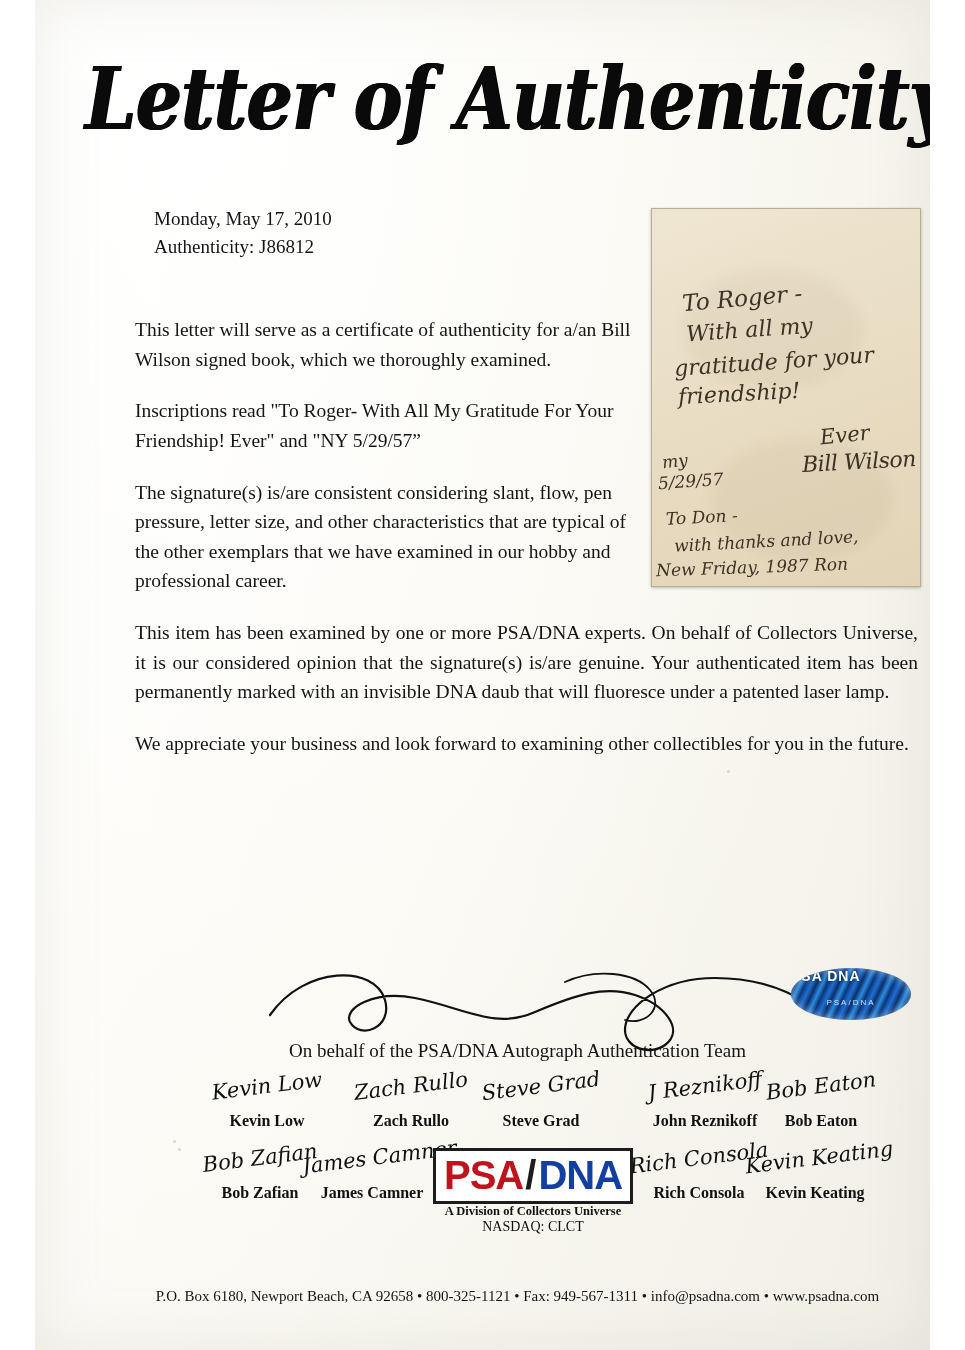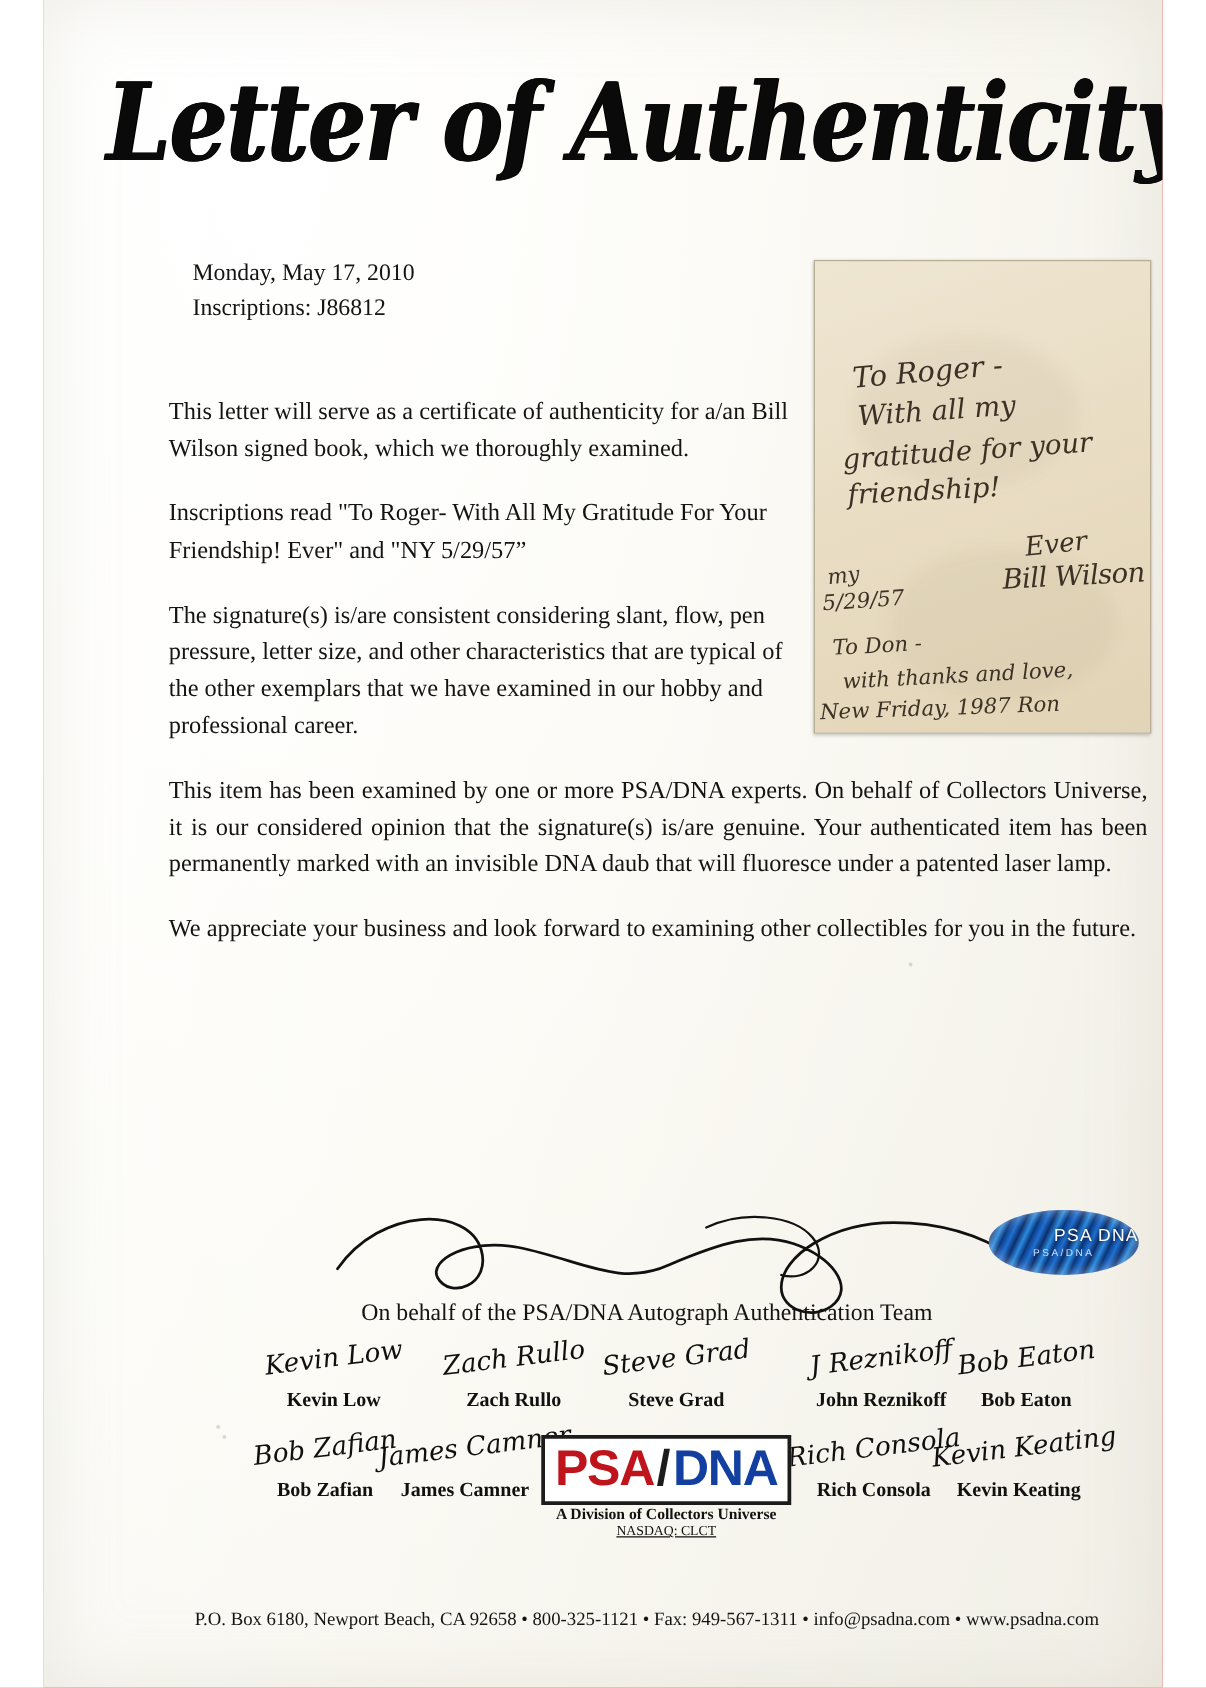--- a/index.html
+++ b/index.html
@@ -8,21 +8,21 @@
     background: #ffffff;
   }
   body {
     font-family: "Liberation Serif", serif;
   }
   .page {
     position: relative;
     width: 895px;
     height: 1350px;
     margin: 0 auto;
-    background: #ef4444;
+    background: #fca5a5;
     overflow: hidden;
   }
   
   .paper-shade {
     position: absolute;
     inset: 0;
     background:
       radial-gradient(ellipse at 20% 10%, rgba(255,255,255,0.9) 0%, rgba(250,248,240,0.2) 55%, rgba(235,232,222,0.35) 100%),
       linear-gradient(100deg, #ffffff 0%, #fcfbf6 40%, #f4f2ea 100%);
     pointer-events: none;
@@ -149,25 +149,25 @@
     width: 120px; height: 52px;
     border-radius: 50%;
     background:
       repeating-linear-gradient(115deg, #0b3b86 0px, #1f6fd0 5px, #0d2f6b 10px, #2b8ae0 15px, #09306f 20px),
       #123a7c;
     box-shadow: inset 0 0 10px rgba(255,255,255,0.45);
     overflow: hidden;
   }
   .psa-hologram .holo-text {
     position: absolute;
-    left: 0; top: 12px;
+    left: 0; top: 0;
     width: 120px;
-    text-align: right;
+    text-align: left;
     font-family: "Liberation Sans", sans-serif;
-    font-weight: normal;
+    font-weight: bold;
     font-size: 14px;
     color: #ffffff;
     letter-spacing: 1px;
     text-shadow: 0 0 3px rgba(0,0,0,0.6);
   }
   .psa-hologram .holo-sub {
     position: absolute;
     left: 0; top: 30px;
     width: 120px;
     text-align: center;
@@ -246,23 +246,22 @@
     margin-top: 2px;
   }
   .psadna-logo .sub2 {
     font-family: "Liberation Serif", serif;
     font-size: 12.5px;
     font-weight: bold;
     color: #111;
   }
   .psadna-logo .sub3 {
     font-family: "Liberation Serif", serif;
-    font-size: 11px;
+    font-size: 14px;
     color: #111;
-    text-decoration: underline;
   }
 
   
   .footer {
     position: absolute;
     left: 0; top: 1288px;
     width: 965px;
     text-align: center;
     font-size: 15px;
     color: #141414;
@@ -281,21 +280,21 @@
 <div class="page">
   <div class="paper-shade"></div>
   <div class="edge-shade"></div>
 
   <div class="title-wrap">
     <div class="title">Letter of Authenticity</div>
   </div>
 
   <div class="meta">
     <div>Monday, May 17, 2010</div>
-    <div>Inscriptions: J86812</div>
+    <div>Authenticity: J86812</div>
   </div>
 
   <div class="photo">
     <div class="smudge" style="left:30px; top:60px; width:180px; height:120px;"></div>
     <div class="smudge" style="left:60px; top:230px; width:180px; height:120px;"></div>
     <div class="ink l1">To Roger -</div>
     <div class="ink l2">With all my</div>
     <div class="ink l3">gratitude for your</div>
     <div class="ink l4">friendship!</div>
     <div class="ink l5">Ever</div>

